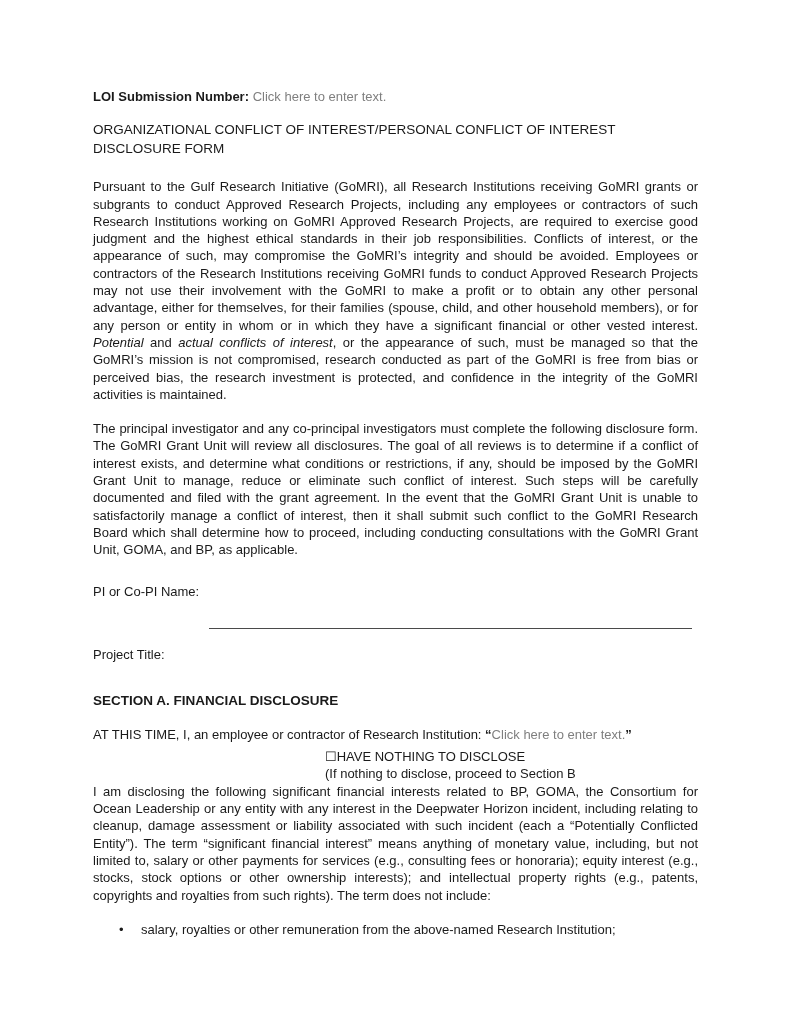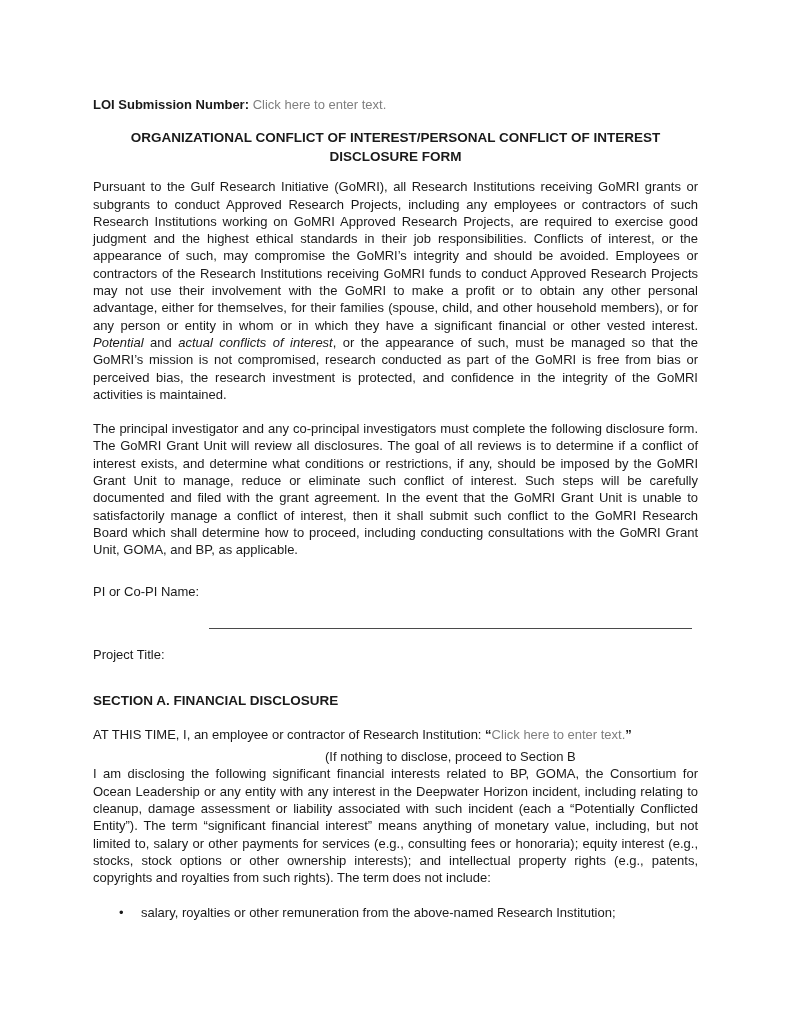--- a/index.html
+++ b/index.html
@@ -7,29 +7,29 @@
     width: 791px;
     height: 1024px;
     box-sizing: border-box;
     padding: 88px 93px 0 93px;
     font-family: "Liberation Sans", sans-serif;
     font-size: 13px;
     line-height: 17.3px;
     color: #1a1a1a;
     overflow: hidden;
   }
-  .loi-line { margin-bottom: 15px; margin-top: 8px; }
+  .loi-line { margin-bottom: 15px; }
   .bold { font-weight: 700; }
   .placeholder { color: #7f7f7f; }
   .title-block {
-    text-align: center;
-    font-weight: 700;
+    text-align: left;
+    font-weight: 400;
     font-size: 13.5px;
     line-height: 19px;
-    margin-bottom: 12px;
+    margin-bottom: 20px;
   }
   p.body-par {
     text-align: justify;
     margin: 0 0 17px 0;
   }
   .italic { font-style: italic; }
   .quote { color: #1a1a1a; font-weight: 700; }
 
   .fields { margin-top: 24px; }
   .field-row {
@@ -106,20 +106,23 @@
   </div>
 </div>
 
 <div class="section-heading">SECTION A. FINANCIAL DISCLOSURE</div>
 
 <div class="statement-line">
   <span>AT THIS TIME, I, an employee or contractor of Research Institution: </span><span class="quote">“</span><span class="placeholder">Click here to enter text.</span><span class="quote">”</span>
 </div>
 
 <div class="checkbox-block">
+  <div class="checkbox-line">
+    <span class="checkbox-glyph">☐</span><span>HAVE NOTHING TO DISCLOSE</span>
+  </div>
   <div class="note-line">(If nothing to disclose, proceed to Section B</div>
 </div>
 
 <p class="body-par disclosure-par">I am disclosing the following significant financial interests related to BP, GOMA, the Consortium for Ocean Leadership or any entity with any interest in the Deepwater Horizon incident, including relating to cleanup, damage assessment or liability associated with such incident (each a “Potentially Conflicted Entity”).  The term “significant financial interest” means anything of monetary value, including, but not limited to, salary or other payments for services (e.g., consulting fees or honoraria); equity interest (e.g., stocks, stock options or other ownership interests); and intellectual property rights (e.g., patents, copyrights and royalties from such rights). The term does not include:</p>
 
 <div class="bullet-row">
   <div class="bullet-dot">•</div>
   <div class="bullet-text">salary, royalties or other remuneration from the above-named Research Institution;</div>
 </div>
 

